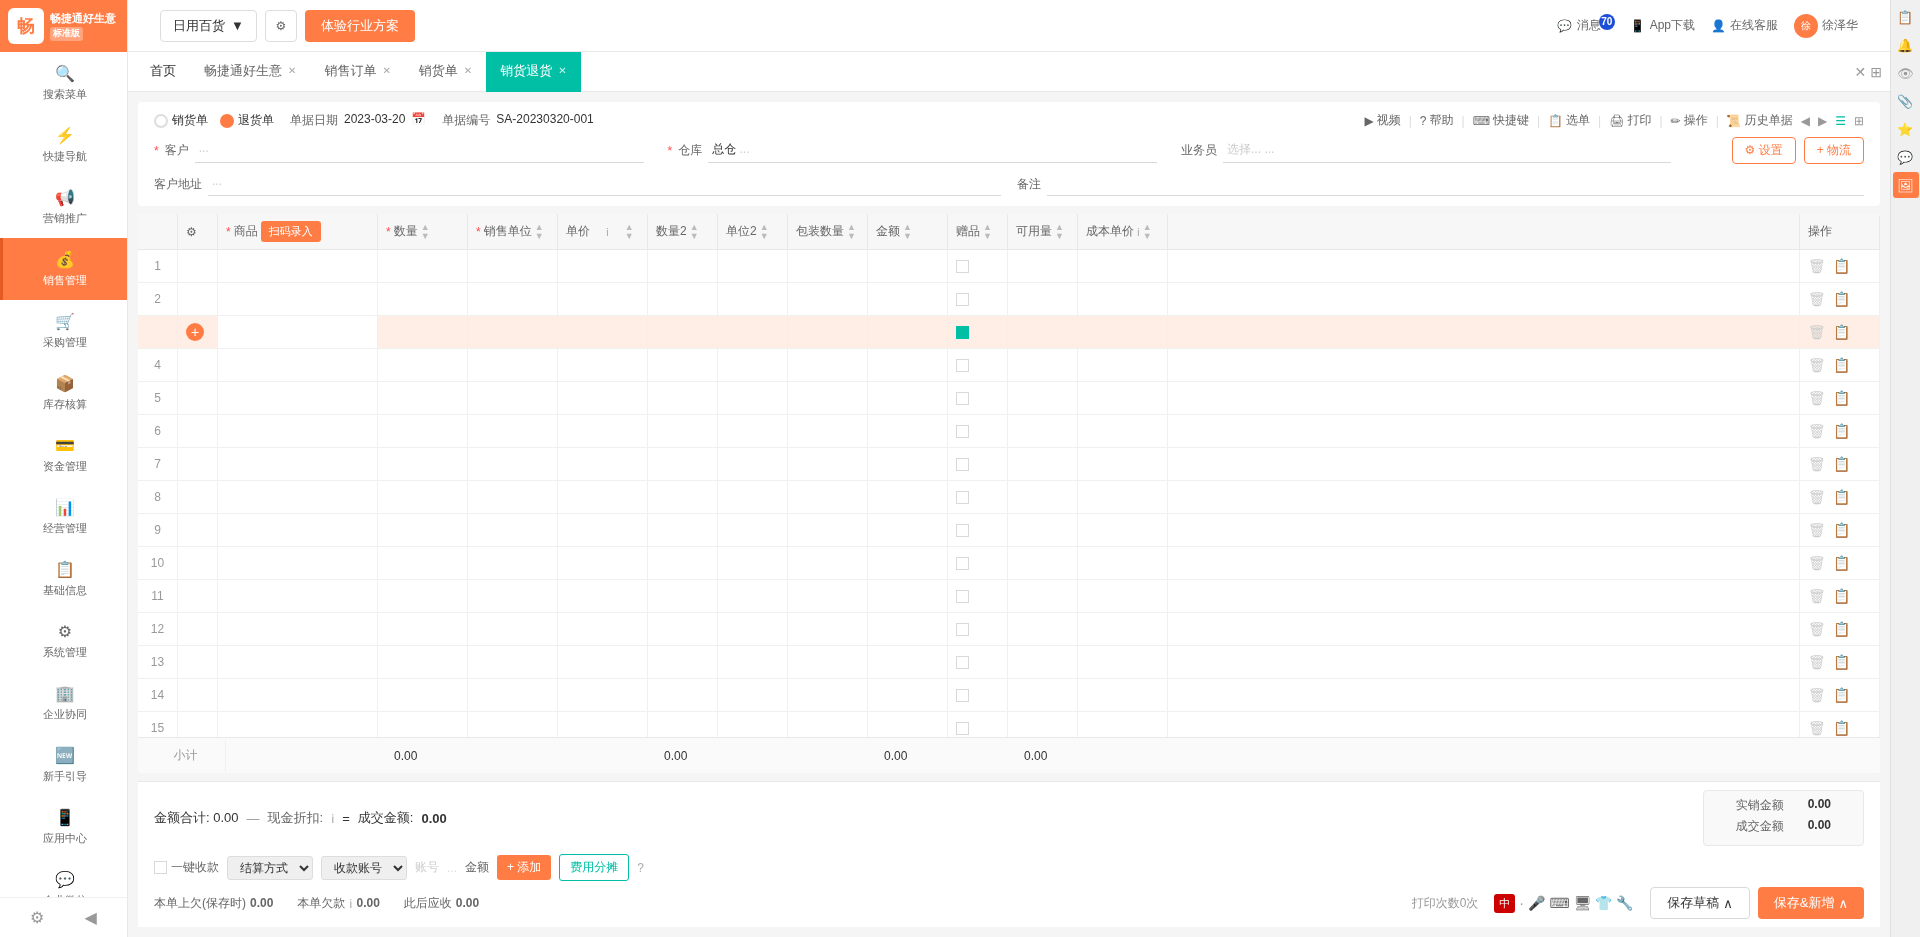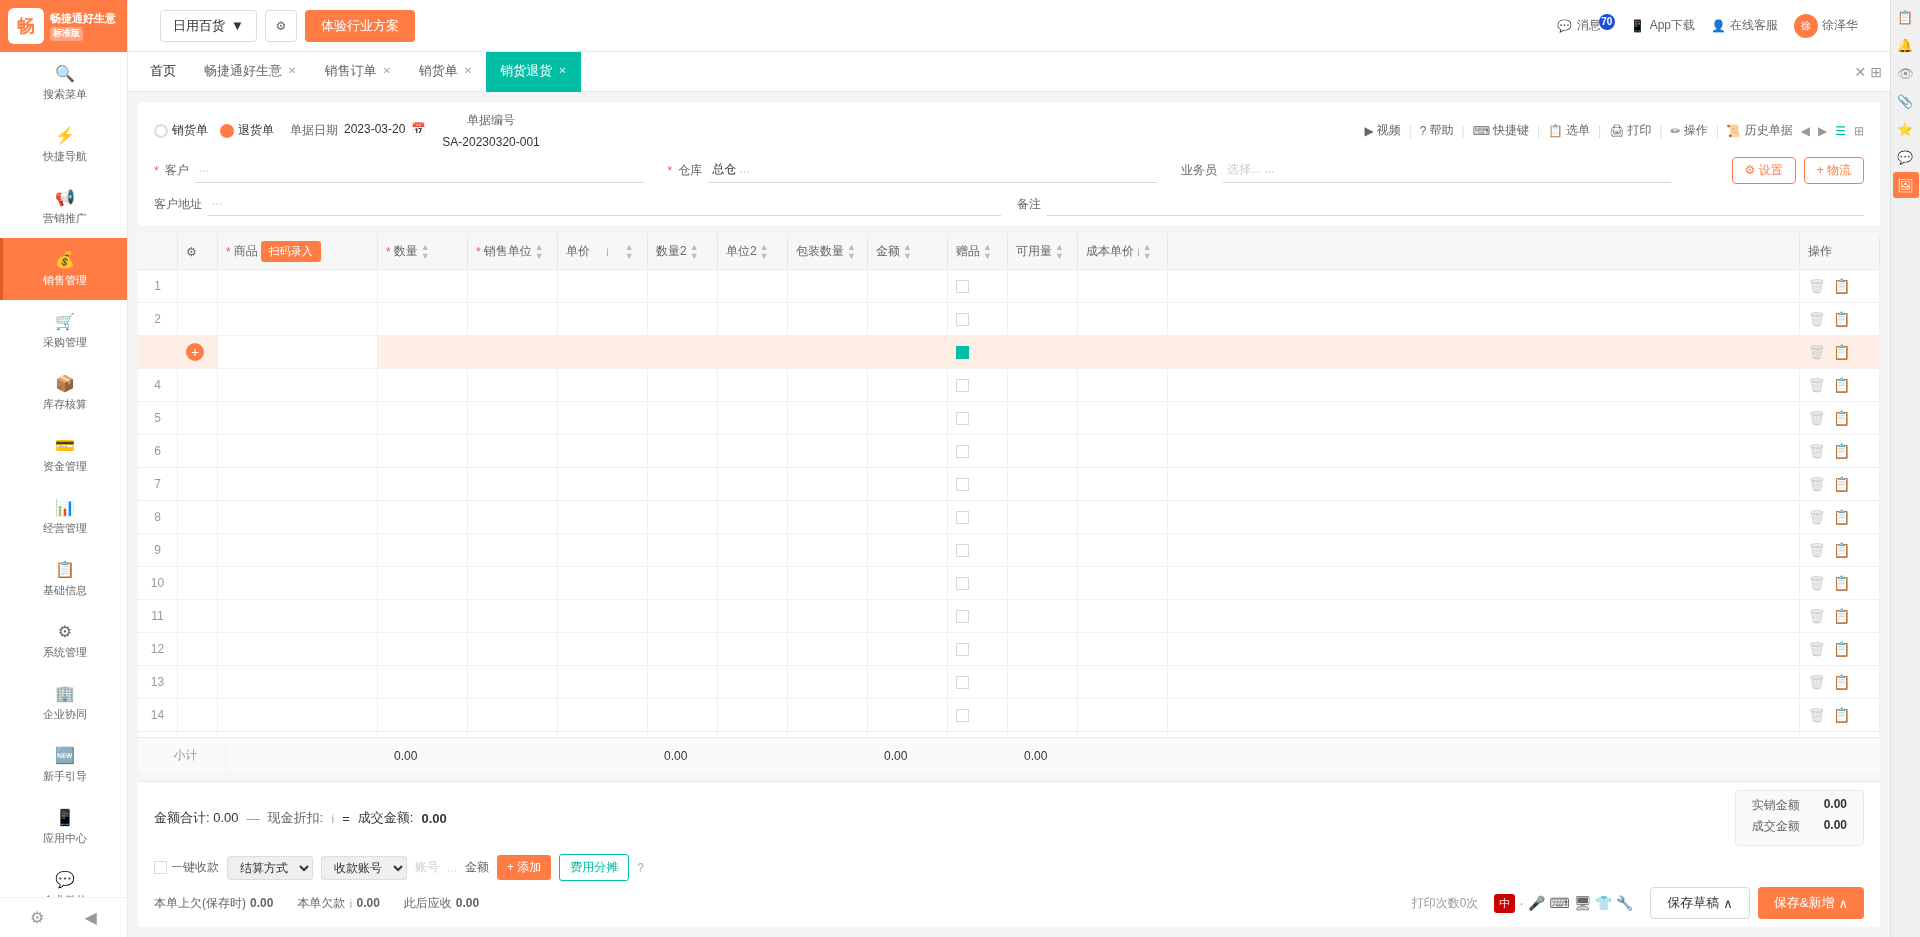--- a/index.html
+++ b/index.html
@@ -48,21 +48,21 @@
 
     
     .form-header { background: #fff; border-radius: 4px; padding: 10px 16px; display: flex; flex-direction: column; gap: 8px; }
     .form-row1 { display: flex; align-items: center; gap: 16px; }
     .radio-group { display: flex; gap: 12px; align-items: center; }
     .radio-item { display: flex; align-items: center; gap: 4px; cursor: pointer; }
     .radio-circle { width: 14px; height: 14px; border-radius: 50%; border: 2px solid #ddd; }
     .radio-circle.checked { border-color: #ff7d45; background: #ff7d45; }
     .form-date { display: flex; align-items: flex-start; gap: 6px; color: #666; }
     .form-date-val { color: #333; }
-    .form-id { display: flex; align-items: center; gap: 6px; color: #666; flex-direction: column; }
+    .form-id { display: flex; gap: 6px; color: #666; }
     .form-id-val { color: #333; }
     .form-toolbar { margin-left: auto; display: flex; gap: 8px; align-items: center; flex-wrap: wrap; }
     .form-toolbar-item { display: flex; align-items: center; gap: 3px; color: #666; cursor: pointer; font-size: 12px; }
     .form-toolbar-separator { color: #ddd; }
     .form-row2 { display: flex; gap: 24px; align-items: center; }
     .form-field { display: flex; align-items: center; gap: 6px; flex: 1; }
     .form-field-label { color: #666; white-space: nowrap; }
     .required { color: #ff4d4f; }
     .form-field-input { flex: 1; border-bottom: 1px solid #d9d9d9; padding: 2px 4px; min-height: 24px; cursor: pointer; color: #ccc; }
     .form-field-dots { color: #ccc; }
@@ -866,21 +866,21 @@
         <div class="amount-info">
           <span>金额合计: 0.00</span>
           <span class="amount-dash">—</span>
           <span class="amount-label">现金折扣:</span>
           <span class="info-icon">ℹ</span>
           <span class="equal-icon">=</span>
           <span class="result-label">成交金额:</span>
           <span class="result-val">0.00</span>
         </div>
 
-        <div style="margin-left:auto;background:#f9f9f9;border:1px solid #e8e8e8;border-radius:4px;padding:6px 16px;">
+        <div style="margin-left:auto;background:#f9f9f9;border:1px solid #e8e8e8;border-radius:4px;padding:6px 32px;">
           <div class="summary-row">
             <span class="summary-label">实销金额</span>
             <span class="summary-val">0.00</span>
           </div>
           <div class="summary-row">
             <span class="summary-label">成交金额</span>
             <span class="summary-val">0.00</span>
           </div>
         </div>
       </div>

